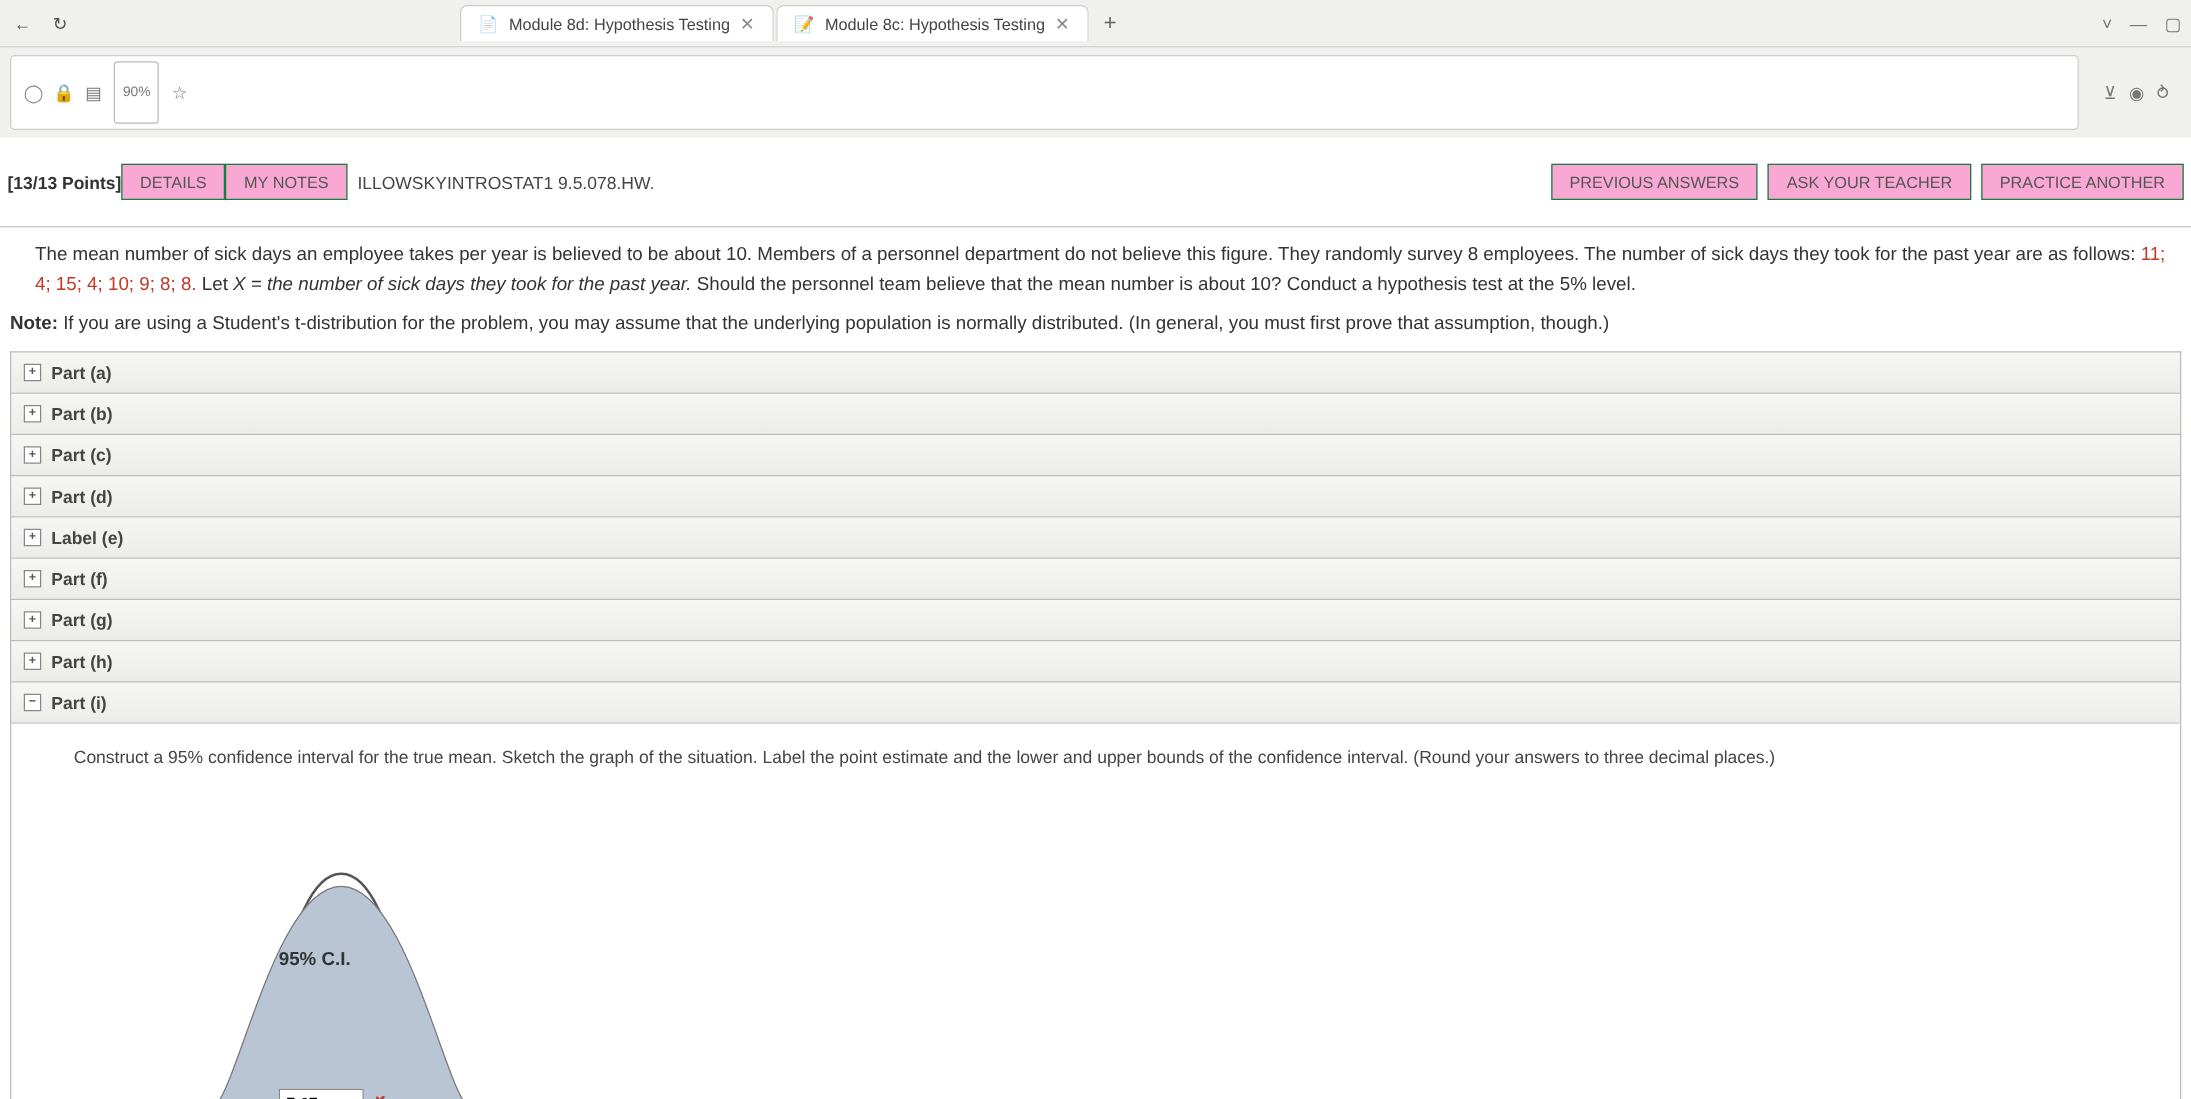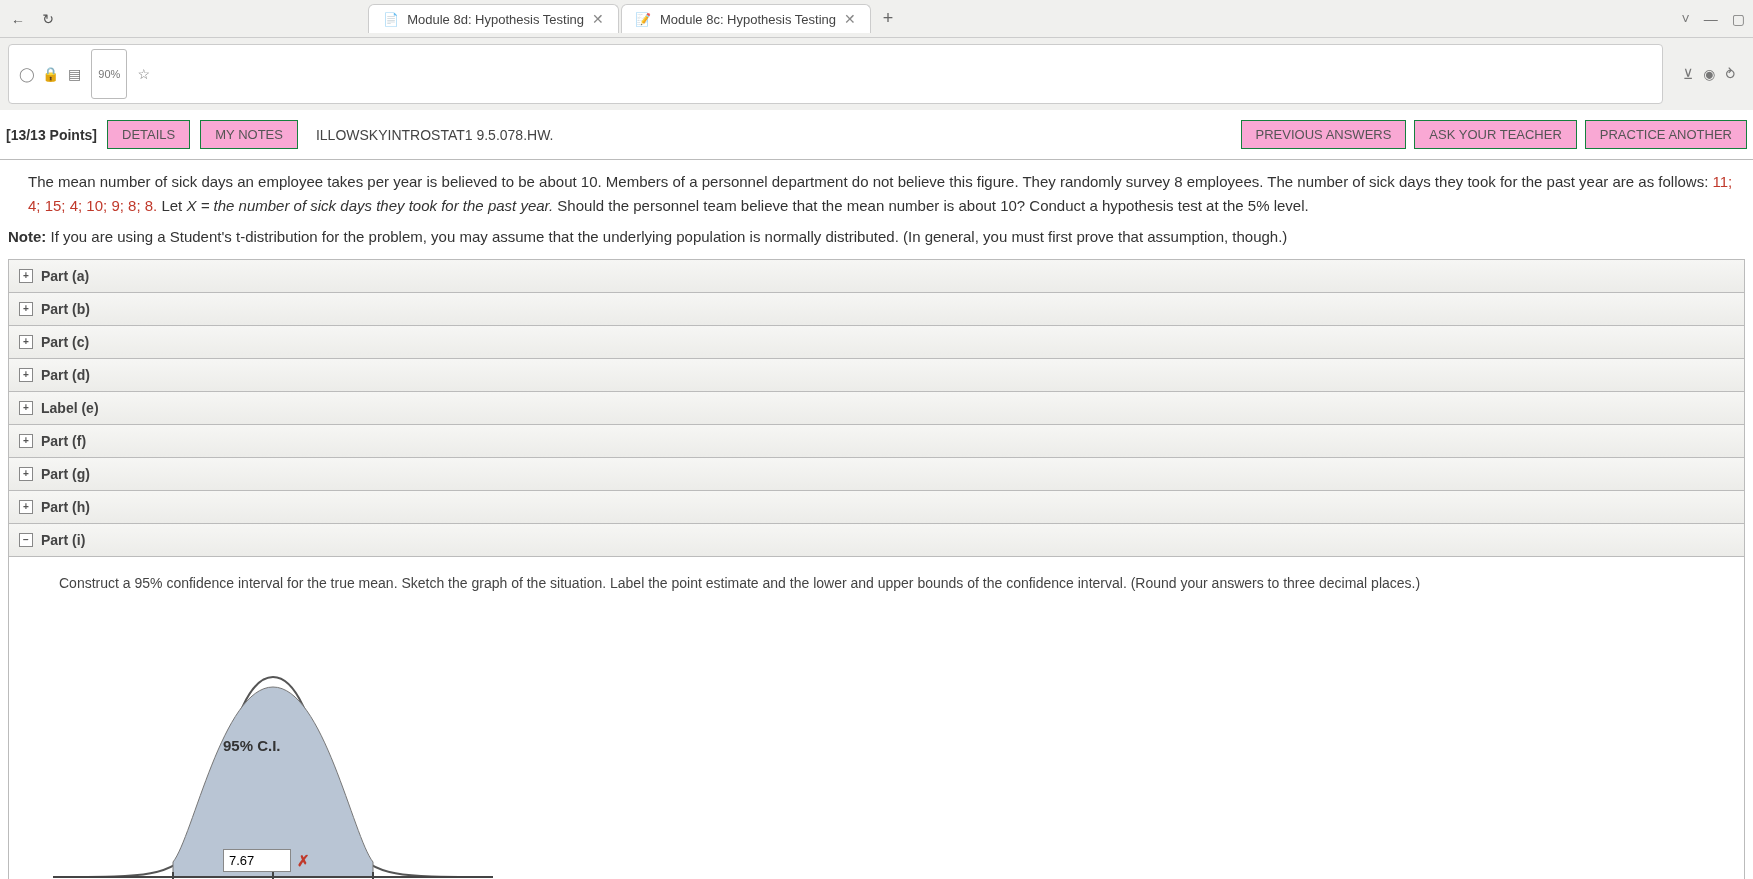--- a/index.html
+++ b/index.html
@@ -14,21 +14,21 @@
   .top-right { margin-left: auto; display: flex; gap: 14px; color: #777; }
   
   .url-row { display: flex; align-items: center; padding: 6px 8px; background: #f0f0ee; gap: 10px; }
   .url-bar-wrap { flex: 1; display: flex; align-items: center; background: #fff; border: 1px solid #ccc; border-radius: 4px; padding: 4px 10px; gap: 8px; }
   .url-text { color: #888; font-size: 14px; flex: 1; }
   .url-text .dark { color: #333; }
   .url-icons-right { display: flex; gap: 10px; align-items: center; color: #777; }
   .zoom-badge { border: 1px solid #bbb; padding: 18px 6px; border-radius: 3px; font-size: 11px; }
   .extra-icons { display: flex; gap: 10px; color: #777; padding: 0 10px; }
 
-  .question-bar { display: flex; align-items: center; gap: 10px; padding: 10px 6px; background: #fff; border-bottom: 1px solid #bbb; flex-wrap: wrap; }
+  .question-bar { display: flex; align-items: center; padding: 21px 6px; background: #fff; border-bottom: 1px solid #bbb; flex-wrap: wrap; }
   .points { font-weight: bold; color: #333; }
   .btn-outline { border: 1px solid #15803d; padding: 6px 14px; background: #f9a8d4; color: #555; font-size: 13px; cursor: pointer; }
   .assignment-id { color: #444; font-size: 14px; padding-left: 8px; }
   .right-buttons { margin-left: auto; display: flex; gap: 8px; }
 
   .problem-body { padding: 10px 8px; background: #fff; }
   .problem-text { color: #333; line-height: 1.6; font-size: 15px; margin-left: 20px; }
   .data-values { color: #c0392b; }
   .note { font-weight: bold; }
   .note-text { color: #333; margin-top: 10px; font-size: 15px; }

